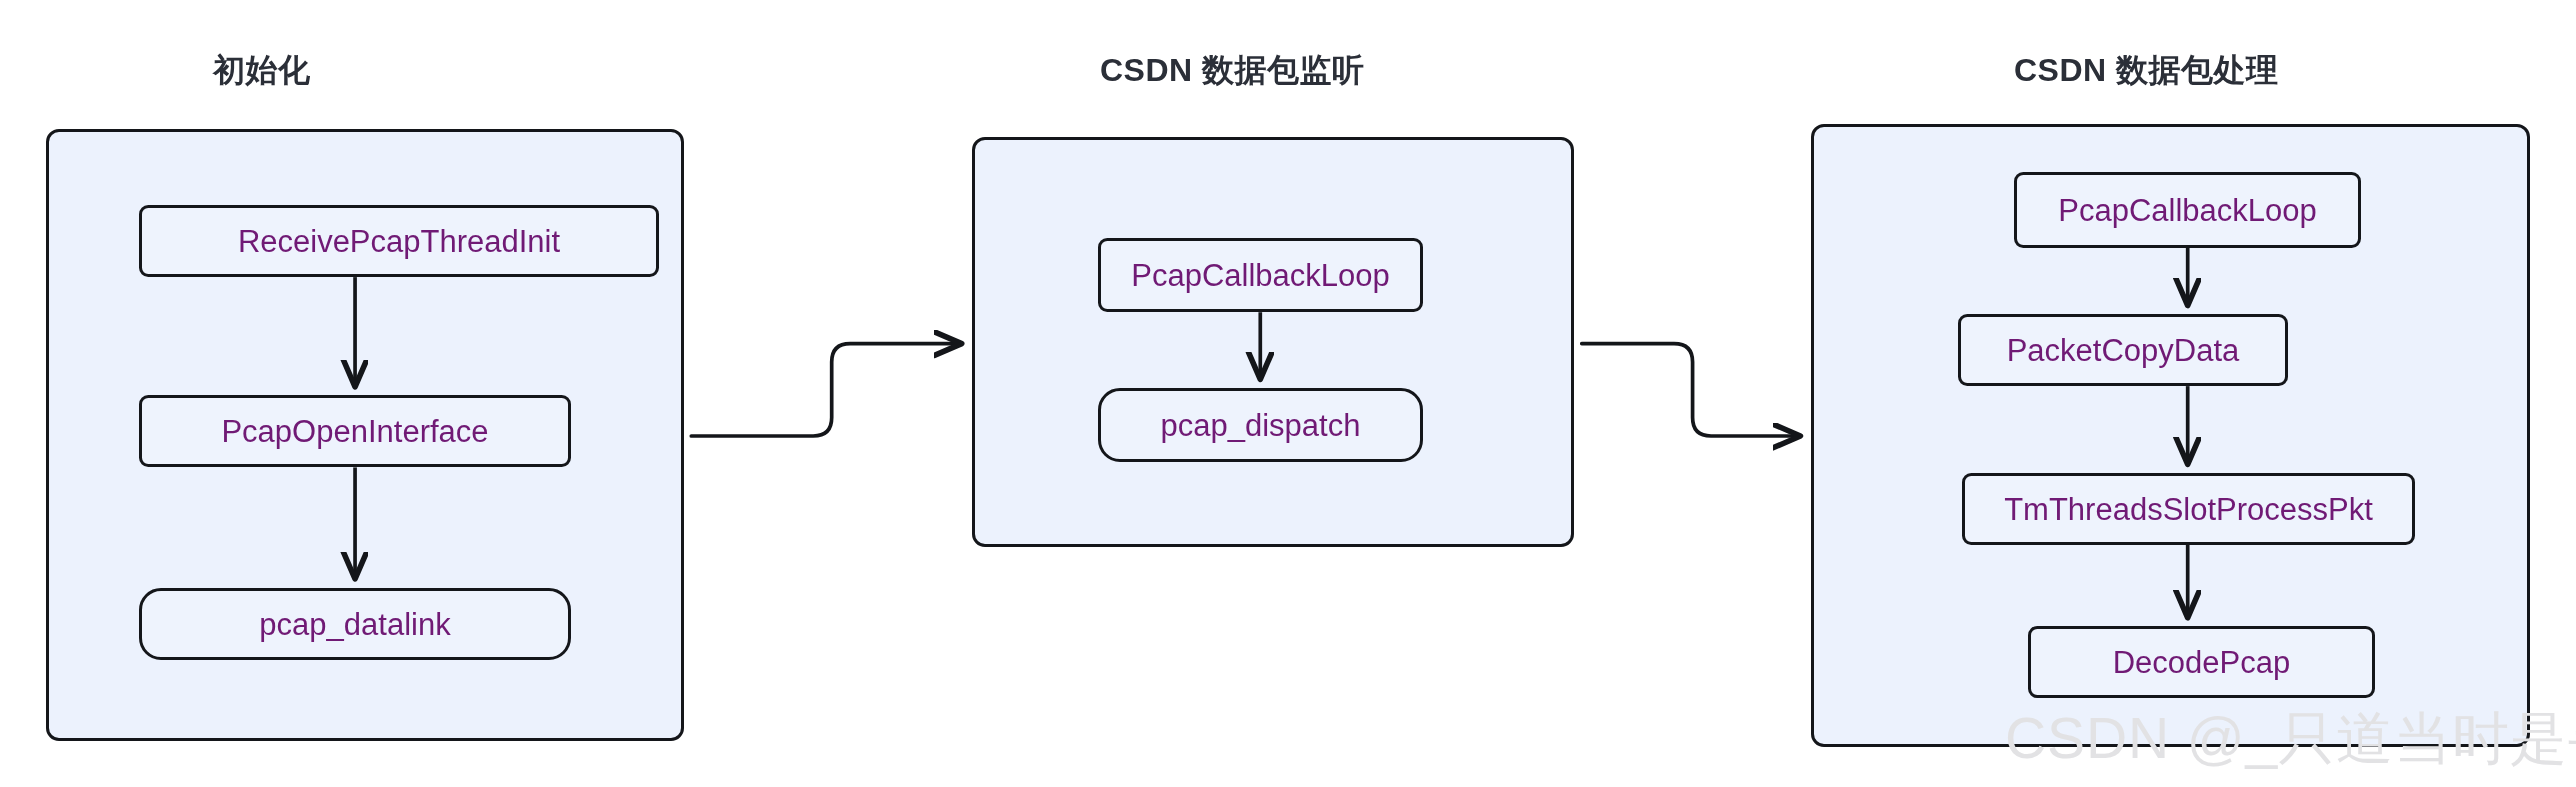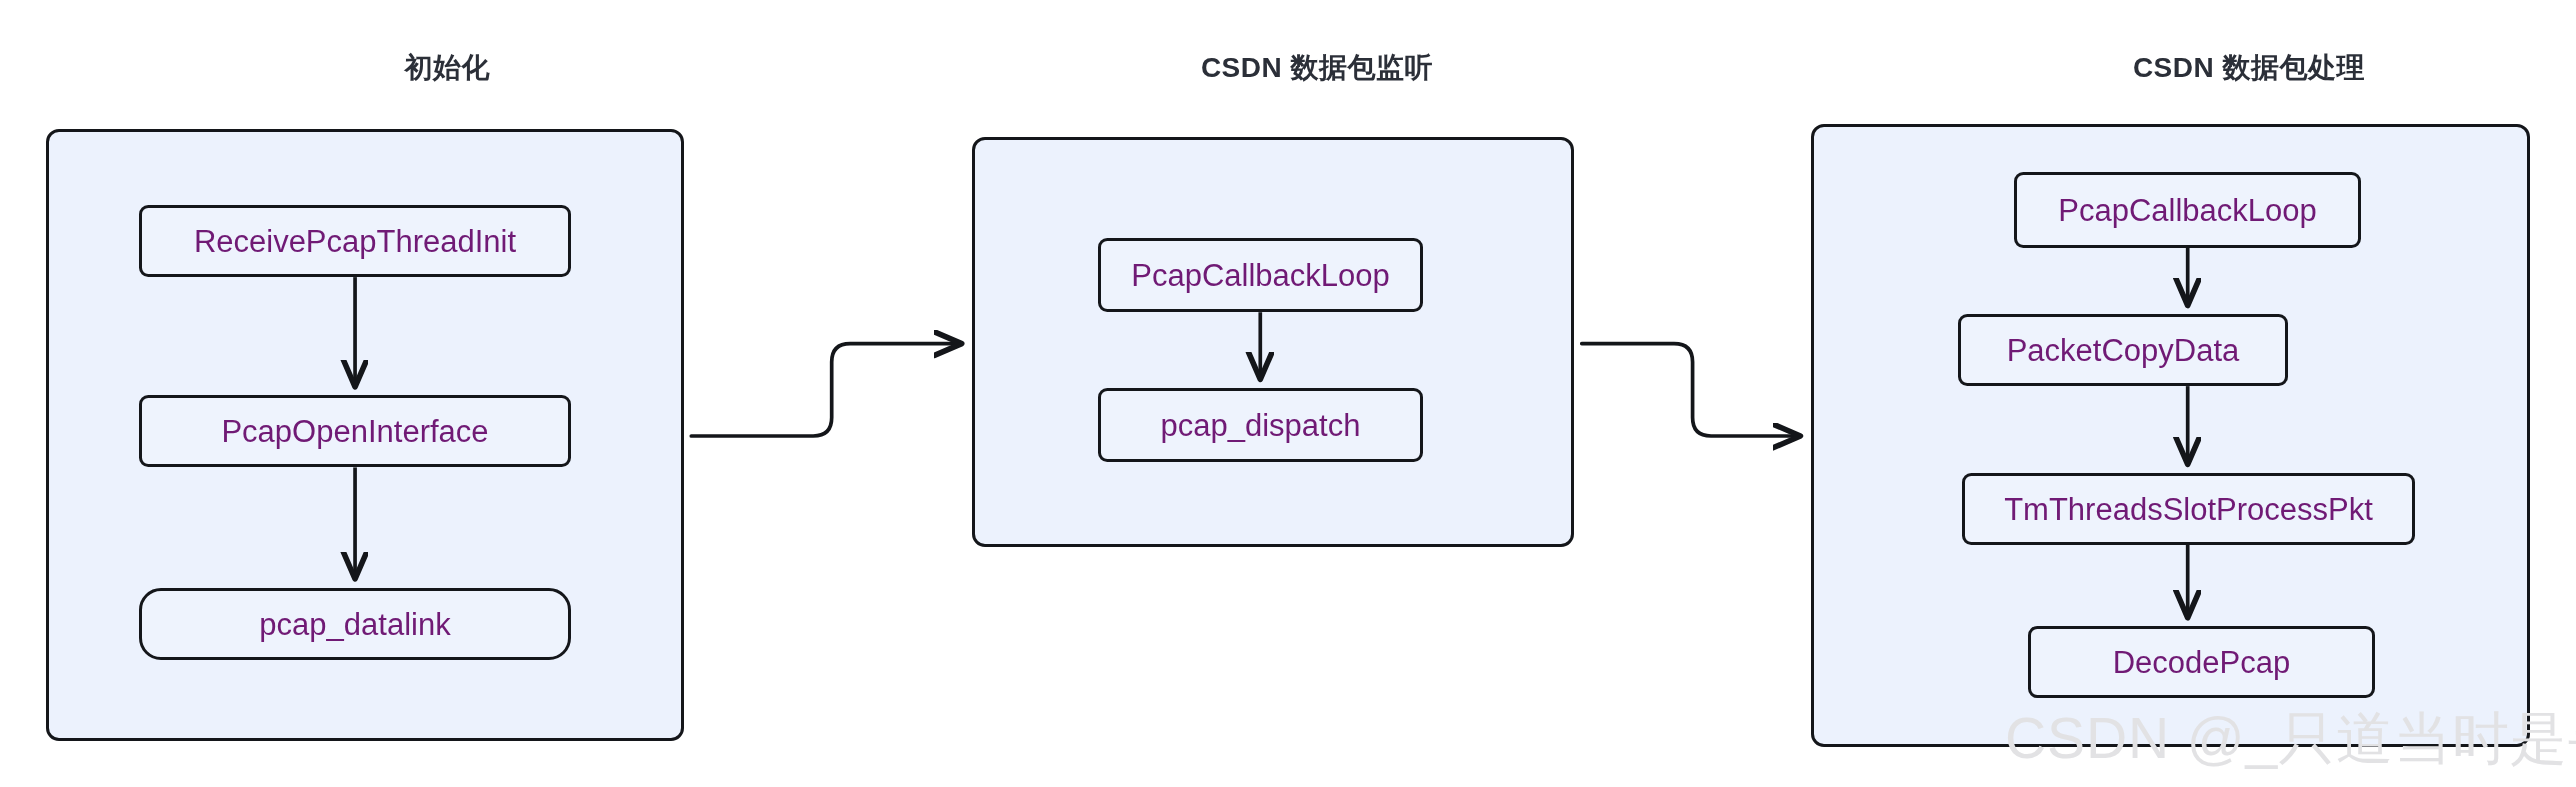--- a/index.html
+++ b/index.html
@@ -21,23 +21,23 @@
   
   .cluster {
     position: absolute;
     background: #ecf2fd;
     border: 3.7px solid #14161a;
     border-radius: 13px;
     box-sizing: border-box;
   }
   .cluster-title {
     position: absolute;
-    text-align: right;
+    text-align: left;
     color: #2b2f38;
-    font-size: 28px;
+    font-size: 32px;
     font-weight: 700;
     letter-spacing: 0.5px;
     white-space: nowrap;
     line-height: 1;
   }
 
   
   .node {
     position: absolute;
     background: #eef3fd;
@@ -77,33 +77,33 @@
 </style>
 </head>
 <body>
 
 <div id="canvas">
 
   <div class="cluster-title" style="left:213px; top:54px; width:277px;">初始化</div>
 
   <div class="cluster" style="left:46px; top:129px; width:638px; height:612px;"></div>
 
-  <div class="node" style="left:139px; top:205px; width:432px; height:72px;">ReceivePcapThreadInit</div>
+  <div class="node" style="left:139px; top:205px; width:520px; height:72px;">ReceivePcapThreadInit</div>
 
   <div class="node" style="left:139px; top:395px; width:432px; height:72px;">PcapOpenInterface</div>
 
   <div class="node" style="left:139px; top:588px; width:432px; height:72px;border-radius:22px;">pcap_datalink</div>
 
   <div class="cluster-title" style="left:1100px; top:54px; width:333px;">CSDN 数据包监听</div>
 
   <div class="cluster" style="left:972px; top:137px; width:602px; height:410px;"></div>
 
   <div class="node" style="left:1098px; top:238px; width:325px; height:74px;">PcapCallbackLoop</div>
 
-  <div class="node" style="left:1098px; top:388px; width:325px; height:74px;">pcap_dispatch</div>
+  <div class="node" style="left:1098px; top:388px; width:325px; height:74px;border-radius:22px;">pcap_dispatch</div>
 
   <div class="cluster-title" style="left:2014px; top:54px; width:351px;">CSDN 数据包处理</div>
 
   <div class="cluster" style="left:1811px; top:124px; width:719px; height:623px;"></div>
 
   <div class="node" style="left:2014px; top:172px; width:347px; height:76px;">PcapCallbackLoop</div>
 
   <div class="node" style="left:1958px; top:314px; width:330px; height:72px;">PacketCopyData</div>
 
   <div class="node" style="left:1962px; top:473px; width:453px; height:72px;">TmThreadsSlotProcessPkt</div>

